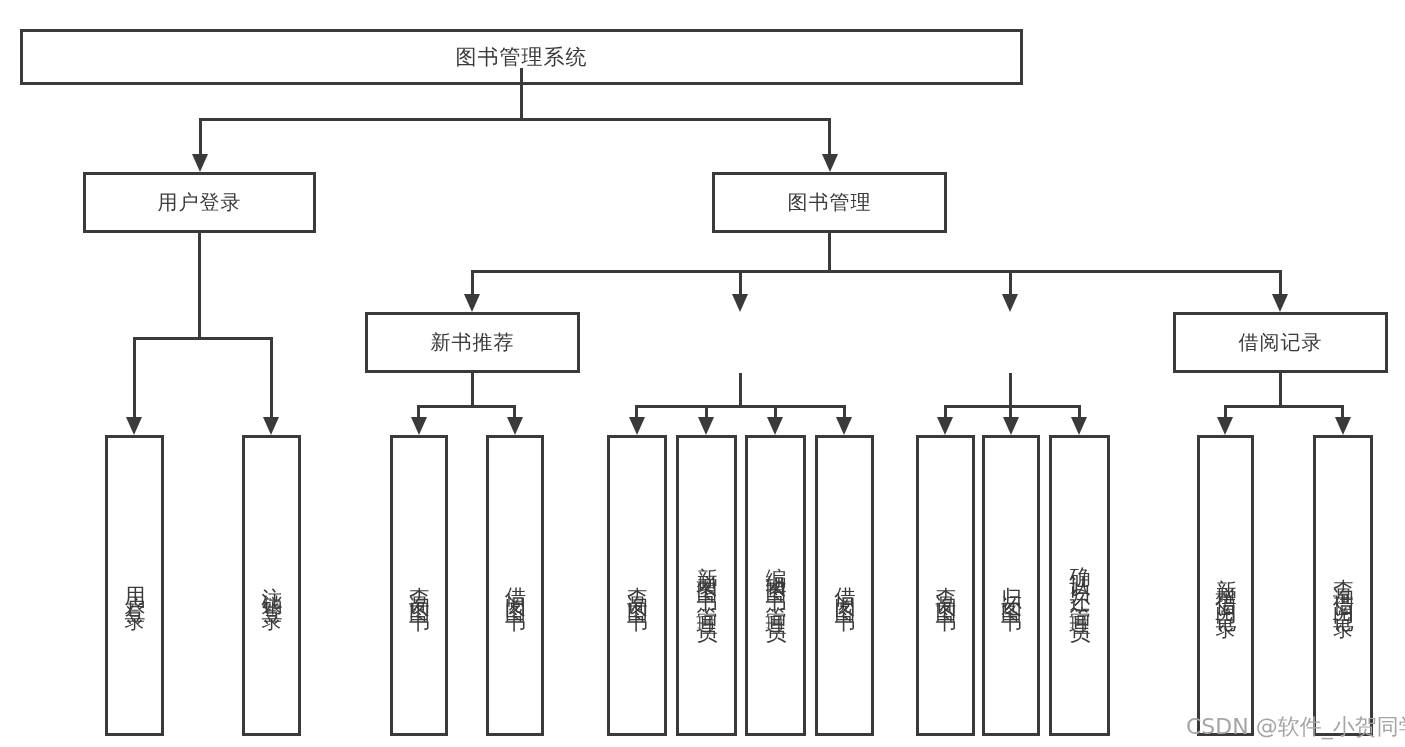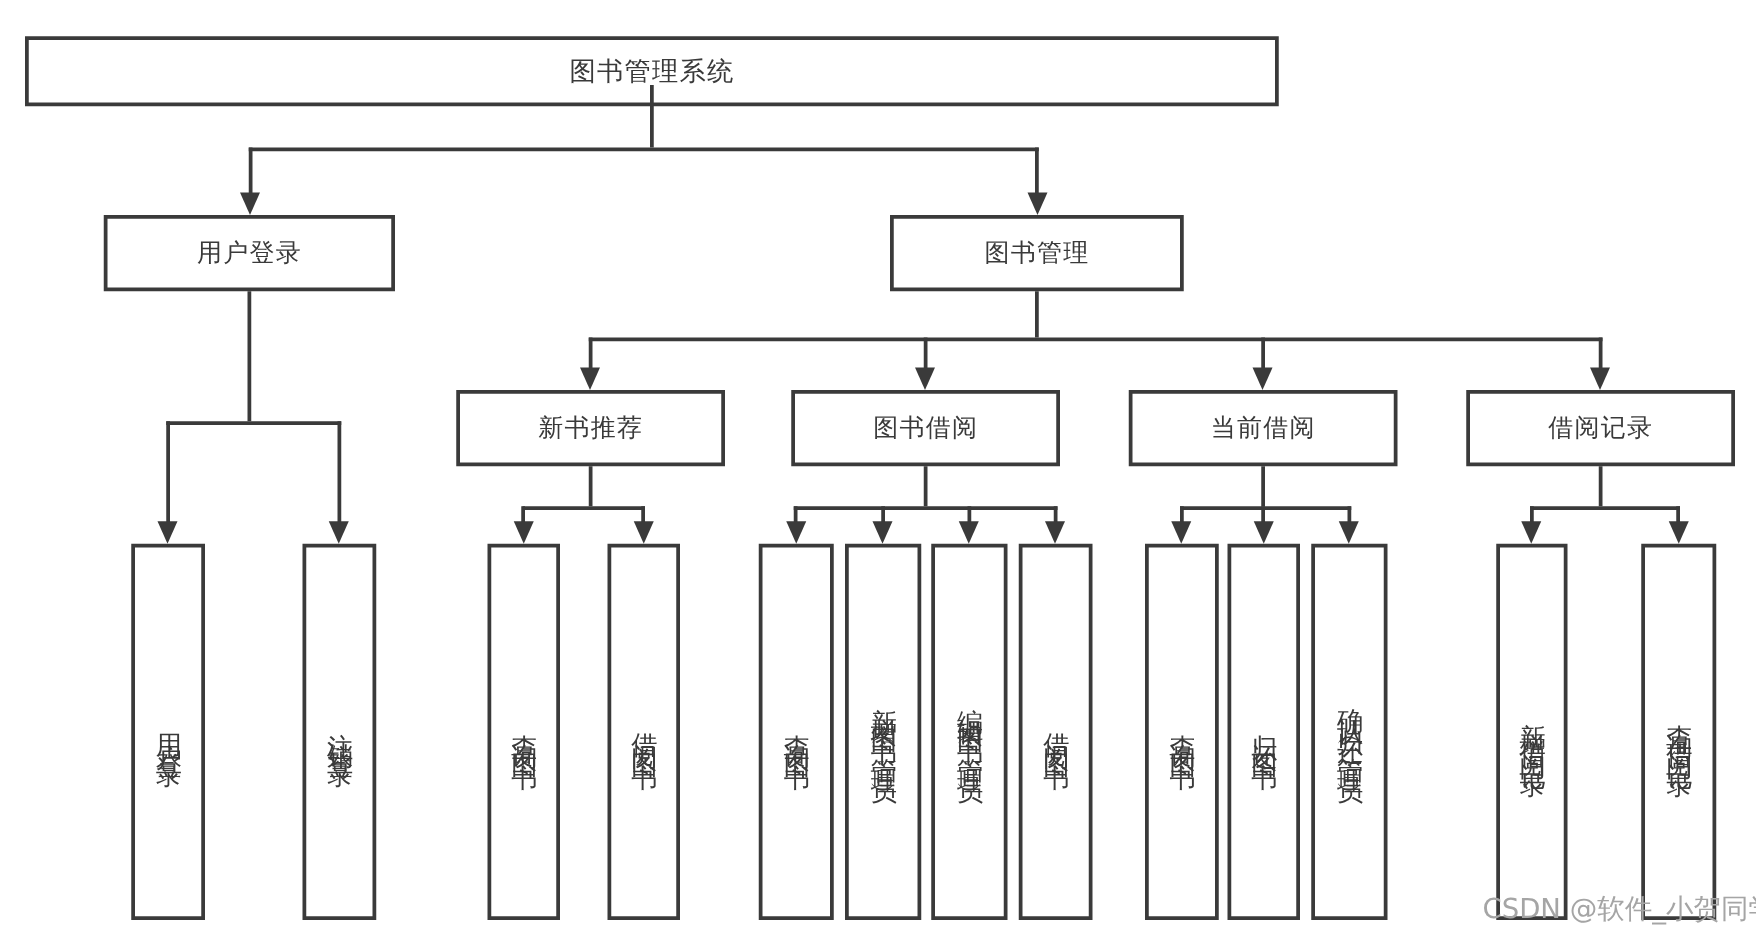--- a/index.html
+++ b/index.html
@@ -69,23 +69,21 @@
 <div class="canvas">
 
   <div class="node root" style="left:20px;top:29px;width:1003px;height:56px">图书管理系统</div>
 
   <div class="node" style="left:83px;top:172px;width:233px;height:61px">用户登录</div>
 
   <div class="node" style="left:712px;top:172px;width:235px;height:61px">图书管理</div>
 
   <div class="node" style="left:365px;top:312px;width:215px;height:61px">新书推荐</div>
 
-  <div class="node" style="left:633px;top:312px;width:215px;height:61px">图书借阅</div>
 
-  <div class="node" style="left:903px;top:312px;width:215px;height:61px">当前借阅</div>
 
   <div class="node" style="left:1173px;top:312px;width:215px;height:61px">借阅记录</div>
 
   <div class="leaf" style="left:105px;width:59px">
     <span>用户登录</span>
   </div>
   <div class="leaf" style="left:242px;width:59px">
     <span>注销登录</span>
   </div>
 

